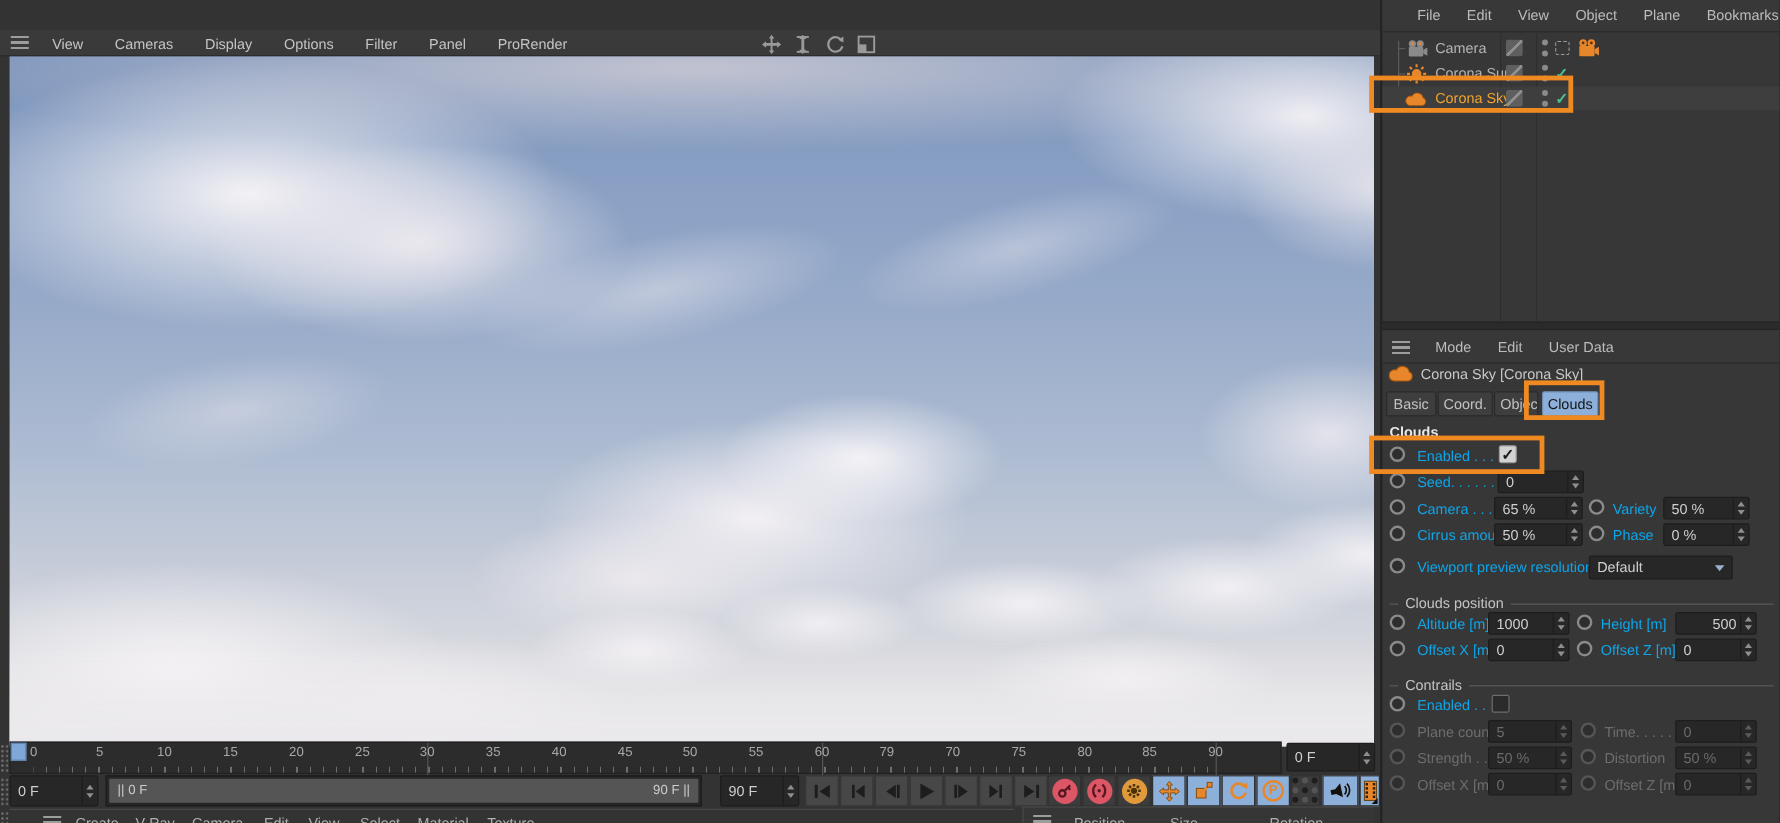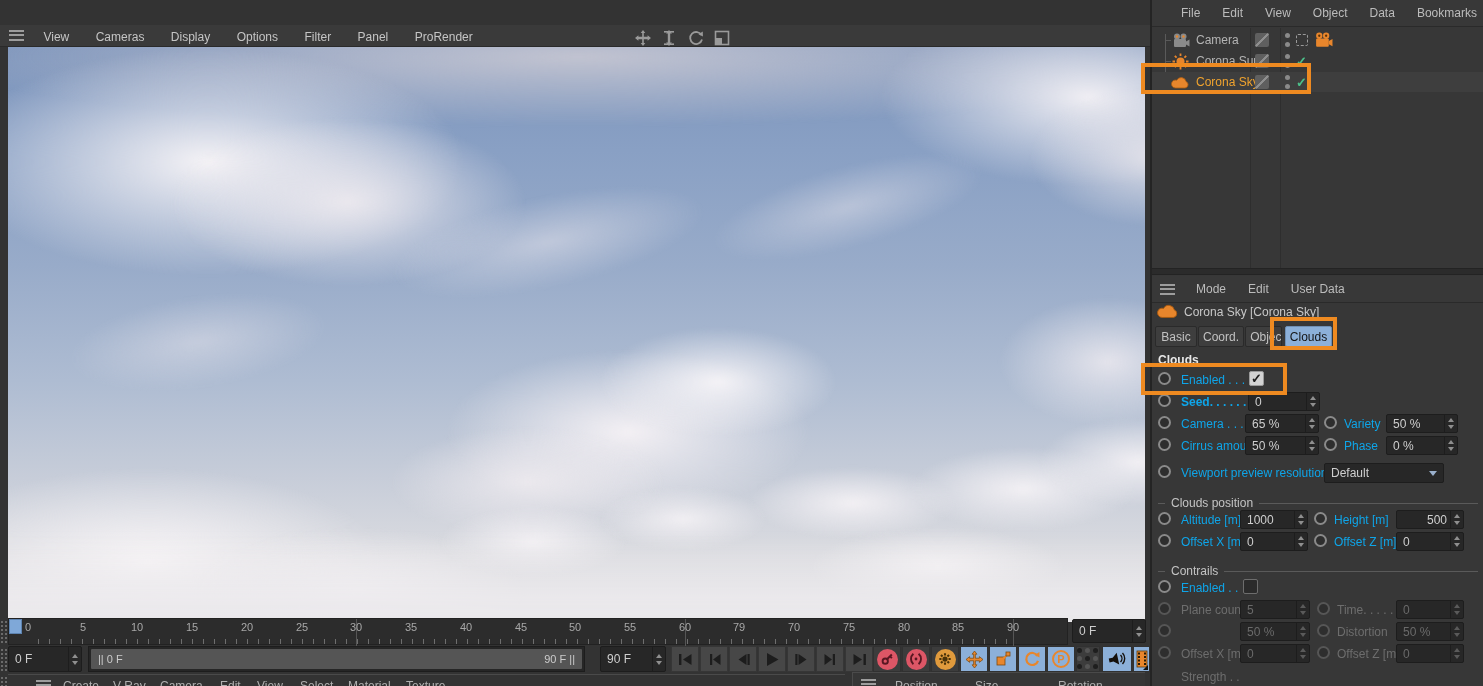--- a/index.html
+++ b/index.html
@@ -363,21 +363,21 @@
   </div>
 
   <div class="abs" id="rightpanel">
 
     <div class="rmenu" style="top:0;">
       <span class="ham"></span>
       <span class="mitem">File</span>
       <span class="mitem">Edit</span>
       <span class="mitem">View</span>
       <span class="mitem">Object</span>
-      <span class="mitem">Data</span>
+      <span class="mitem">Plane</span>
       <span class="mitem">Bookmarks</span>
     </div>
 
     <div class="colline" style="left:98px"></div>
     <div class="colline" style="left:128px"></div>
 
     <div class="treeline" style="left:13px;top:34px;width:1px;height:49px;"></div>
     <div class="treeline" style="left:13px;top:40px;width:6px;height:1px;"></div>
     <div class="treeline" style="left:13px;top:61px;width:6px;height:1px;"></div>
     <div class="treeline" style="left:13px;top:82px;width:6px;height:1px;"></div>
@@ -455,21 +455,21 @@
         <span>Clouds</span>
       </div>
 
     <span class="boldhdr" style="left:6px;top:353px;">Clouds</span>
 
     <span class="radio" style="left:6px;top:372px;"></span>
     <span class="alabel" style="left:29px;top:373px;">Enabled . . .</span>
     <span class="ckbox on" style="left:97px;top:371px;">✓</span>
 
     <span class="radio" style="left:6px;top:394px;"></span>
-    <span class="alabel" style="left:29px;top:395px;font-weight:bold;">Seed. . . . . .</span>
+    <span class="alabel" style="left:29px;top:395px;">Seed. . . . . .</span>
     <div class="field" style="left:96px;top:392px;width:72px;height:19px;">
         <input readonly="" value="0" style="">
         <span class="spin">
           <i class="up"></i>
           <i class="dn"></i>
         </span>
       </div>
 
     <span class="radio" style="left:6px;top:416px;"></span>
     <span class="alabel" style="left:29px;top:417px;">Camera . . .</span>
@@ -583,21 +583,21 @@
     <span class="alabel dim" style="left:185px;top:603px;">Time. . . . .</span>
     <div class="field disabled" style="left:244px;top:600px;width:68px;height:19px;">
         <input readonly="" value="0" style="">
         <span class="spin">
           <i class="up"></i>
           <i class="dn"></i>
         </span>
       </div>
 
     <span class="radio dim" style="left:6px;top:624px;"></span>
-    <span class="alabel dim" style="left:29px;top:625px;margin-top:45px;">Strength . .</span>
+    <span class="alabel dim" style="left:29px;top:625px;">Strength . .</span>
     <div class="field disabled" style="left:88px;top:622px;width:70px;height:19px;">
         <input readonly="" value="50 %" style="">
         <span class="spin">
           <i class="up"></i>
           <i class="dn"></i>
         </span>
       </div>
     <span class="radio dim" style="left:165px;top:624px;"></span>
     <span class="alabel dim" style="left:185px;top:625px;">Distortion</span>
     <div class="field disabled" style="left:244px;top:622px;width:68px;height:19px;">

